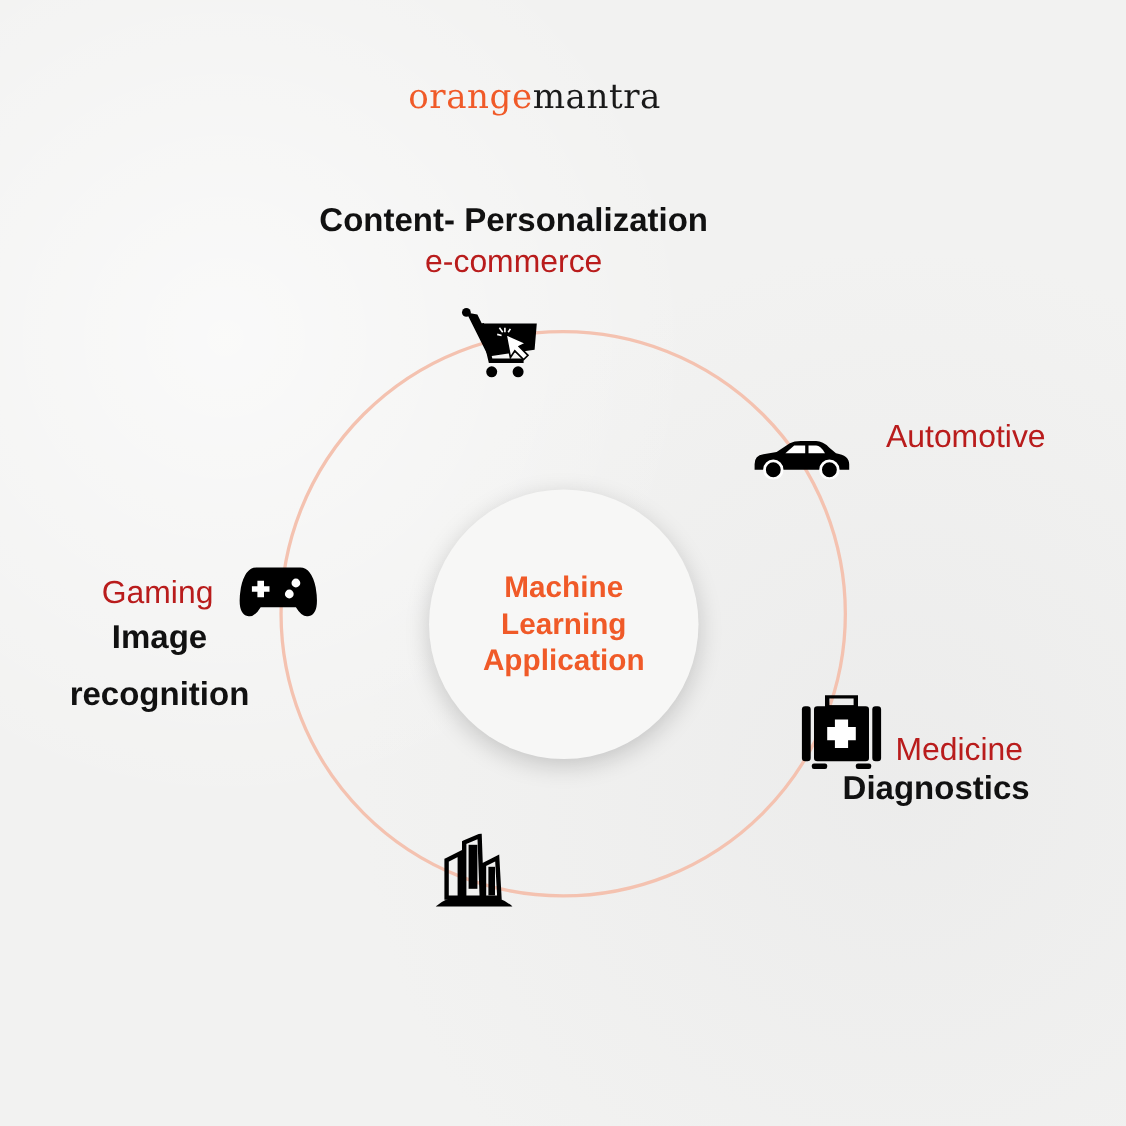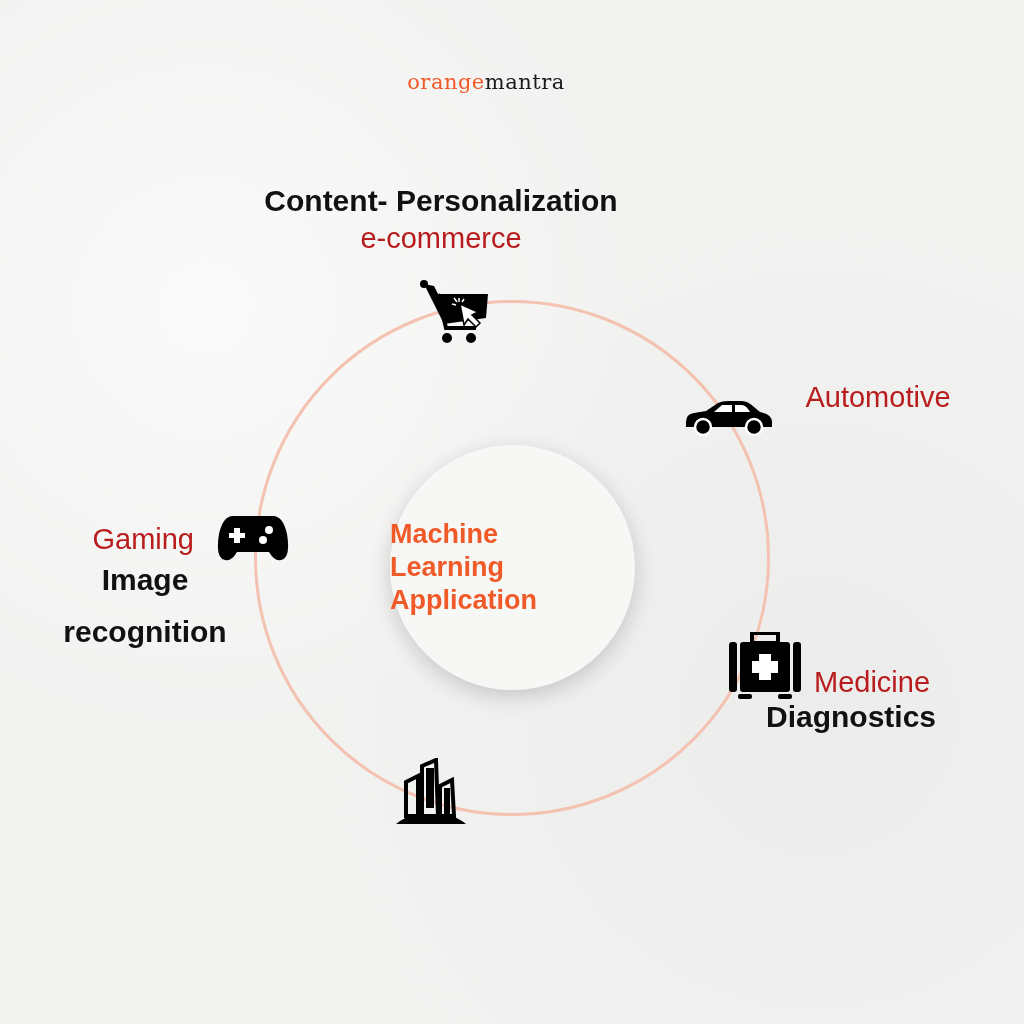--- a/index.html
+++ b/index.html
@@ -8,32 +8,32 @@
     background: #f2f2f1;
     background-image:
       radial-gradient(circle at 20% 30%, rgba(255,255,255,0.6) 0, rgba(255,255,255,0) 40%),
       radial-gradient(circle at 80% 70%, rgba(230,230,230,0.5) 0, rgba(230,230,230,0) 45%);
     font-family: "Liberation Sans", "DejaVu Sans", sans-serif;
     color: #111;
   }
   .abs { position: absolute; }
   .logo {
     left: 0; width: 972px; top: 70px; text-align: center;
-    font-family: "DejaVu Serif", serif; font-size: 21px; letter-spacing: 0.5px;
+    font-family: "DejaVu Serif", serif; font-size: 31px; letter-spacing: 0.5px;
   }
   .logo .a { color: #f05a28; }
   .logo .b { color: #1a1a1a; }
   .ring {
     left: 254px; top: 300px; width: 516px; height: 516px;
     border: 3px solid #f4c2b0; border-radius: 50%; box-sizing: border-box;
   }
   .center {
     left: 390px; top: 445px; width: 245px; height: 245px; border-radius: 50%;
     background: #f7f7f6; box-shadow: 0 6px 22px rgba(0,0,0,0.18);
-    display: flex; flex-direction: column; align-items: flex-start; justify-content: center;
+    display: flex; flex-direction: column; align-items: center; justify-content: center;
   }
   .center span {
     color: #f05a28; font-weight: bold; font-size: 27px; line-height: 33px; text-align: center;
   }
   .bold { font-weight: bold; font-size: 30px; line-height: 36px; color: #111; }
   .light { font-weight: normal; font-size: 29px; line-height: 34px; color: #b91c1c; }
   .label { text-align: center; }
   .icon { display: block; }
 </style>
 </head>
@@ -44,21 +44,21 @@
 </div>
 
 <div class="abs ring"></div>
 
 <div class="abs center">
   <span>Machine</span>
   <span>Learning</span>
   <span>Application</span>
 </div>
 
-<div class="abs label" style="left:186px; top:183px; width:510px;">
+<div class="abs label" style="left:212px; top:183px; width:510px;">
   <div class="bold">Content- Personalization</div>
   <div class="light" style="margin-top:2px;">e-commerce</div>
 </div>
 <svg class="abs icon" style="left:416px; top:278px;" width="76" height="66" viewBox="0 0 76 66">
   <circle cx="8" cy="6" r="4" fill="#000"></circle>
   <path d="M8 6 L18 8 L22 16 L72 16 L70 40 L28 46 Z" fill="#000"></path>
   <path d="M22 16 L30 50 L60 50" stroke="#000" stroke-width="4" fill="none"></path>
   <circle cx="31" cy="60" r="5" fill="#000"></circle>
   <circle cx="55" cy="60" r="5" fill="#000"></circle>
   <path d="M44 26 L62 34 L56 37 L64 45 L60 49 L52 41 L48 47 Z" fill="#fff" stroke="#000" stroke-width="1.5"></path>

